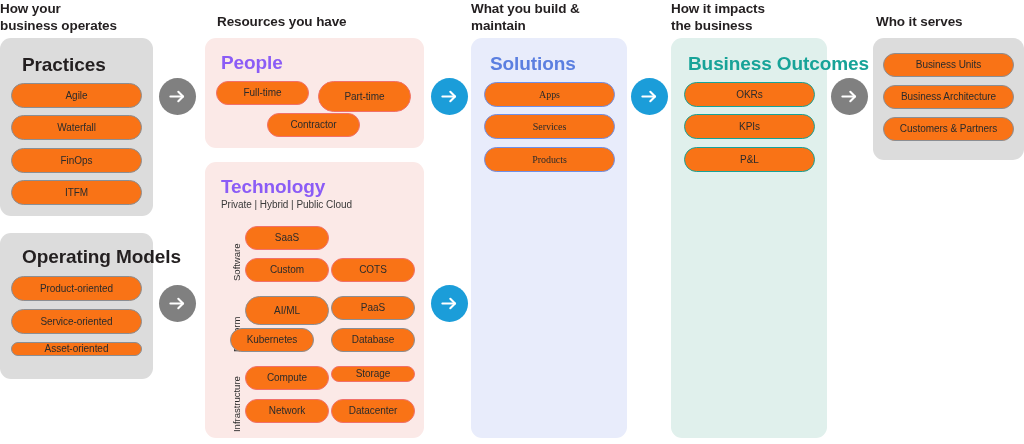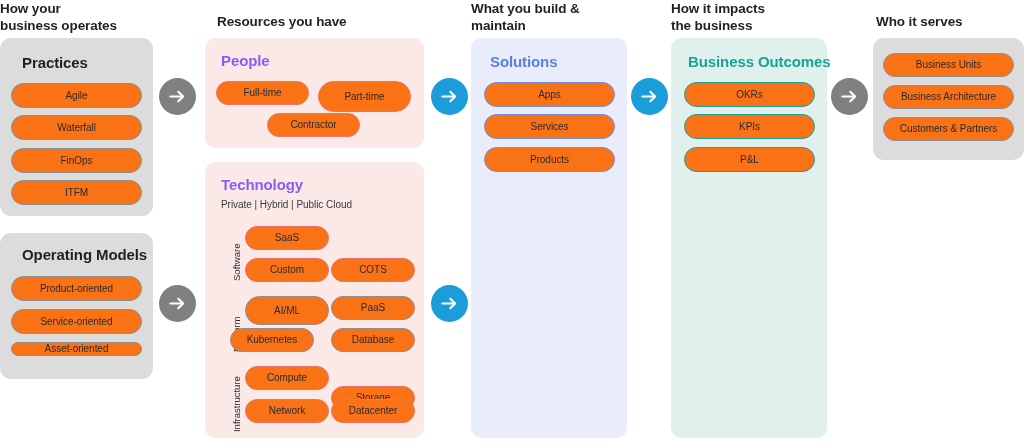--- a/index.html
+++ b/index.html
@@ -35,21 +35,21 @@
     border-radius: 11px;
     box-sizing: border-box;
   }
   .panel-grey  { background: #dcdcdc; }
   .panel-pink  { background: #fbe9e7; }
   .panel-blue  { background: #e8ecfb; }
   .panel-teal  { background: #e0f0ec; }
 
   .panel-title {
     position: absolute;
-    font-size: 15px;
+    font-size: 19px;
     font-weight: bold;
     letter-spacing: -0.1px;
   }
   .title-dark { color: #231f20; }
   .title-red  { color: #8b5cf6; }
   .title-blue { color: #5b7fe0; }
   .title-teal { color: #17a398; }
 
   .panel-sub {
     position: absolute;
@@ -69,21 +69,21 @@
     align-items: center;
     justify-content: center;
     font-size: 10px;
     color: #2b2b2b;
     letter-spacing: -0.05px;
     text-align: center;
     line-height: 1;
   }
   .pill.red   { border-color: #f1706a; }
   .pill.grey  { border-color: #8b8e93; }
-  .pill.blue  { border-color: #6f8fe8; }
+  .pill.blue  { border-color: #6f8fe8; font-family: Liberation Serif, serif; }
   .pill.teal  { border-color: #17a398; }
 
   
   .arrow {
     position: absolute;
     width: 37px;
     height: 37px;
     border-radius: 50%;
     display: flex;
     align-items: center;
@@ -165,21 +165,21 @@
   <div class="pill red" style="left:245px; top:226px; width:84px; height:24px;">SaaS</div>
   <div class="pill red" style="left:245px; top:258px; width:84px; height:24px;">Custom</div>
   <div class="pill red" style="left:331px; top:258px; width:84px; height:24px;">COTS</div>
 
   <div class="pill grey" style="left:245px; top:296px; width:84px; height:29px;">AI/ML</div>
   <div class="pill grey" style="left:331px; top:296px; width:84px; height:24px;">PaaS</div>
   <div class="pill grey" style="left:230px; top:328px; width:84px; height:24px;">Kubernetes</div>
   <div class="pill grey" style="left:331px; top:328px; width:84px; height:24px;">Database</div>
 
   <div class="pill red" style="left:245px; top:366px; width:84px; height:24px;">Compute</div>
-  <div class="pill red" style="left:331px; top:386px; width:84px; height:24px;">Storage</div>
+  <div class="pill red" style="left:331px; top:366px; width:84px; height:16px;">Storage</div>
   <div class="pill red" style="left:245px; top:399px; width:84px; height:24px;">Network</div>
   <div class="pill red" style="left:331px; top:399px; width:84px; height:24px;">Datacenter</div>
 
   <div class="panel panel-blue" style="left:471px; top:38px; width:156px; height:400px;">
   </div>
   <div class="panel-title title-blue" style="left:490px; top:53px;">Solutions</div>
 
   <div class="pill blue" style="left:484px; top:82px; width:131px; height:25px;">Apps</div>
   <div class="pill blue" style="left:484px; top:114px; width:131px; height:25px;">Services</div>
   <div class="pill blue" style="left:484px; top:147px; width:131px; height:25px;">Products</div>

